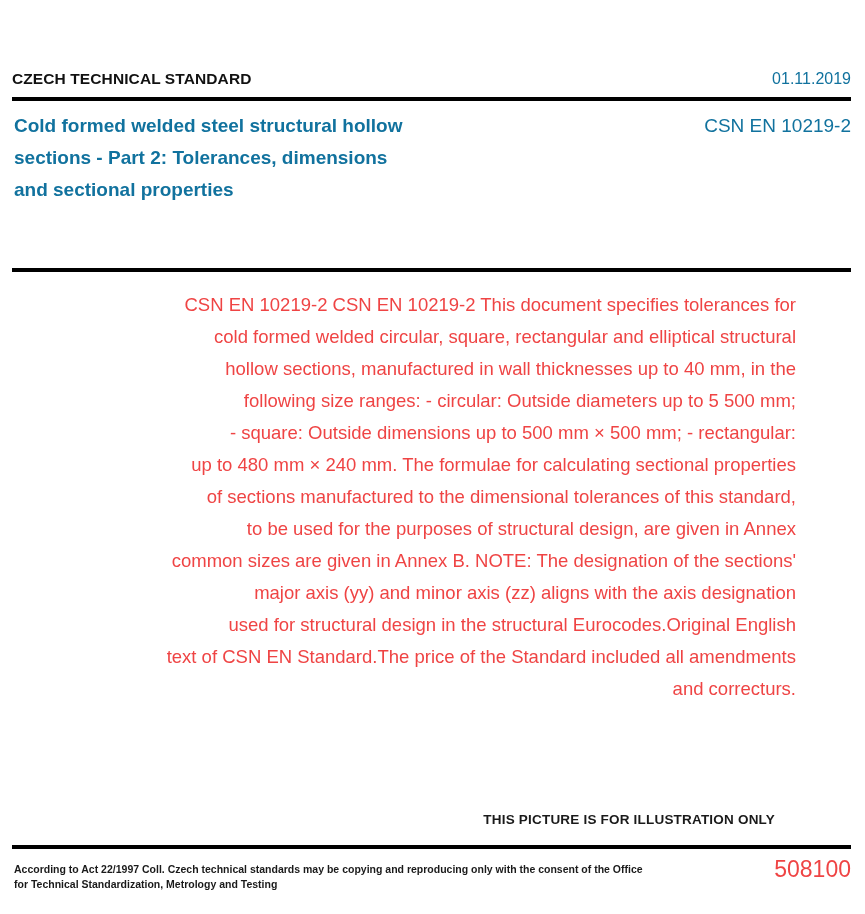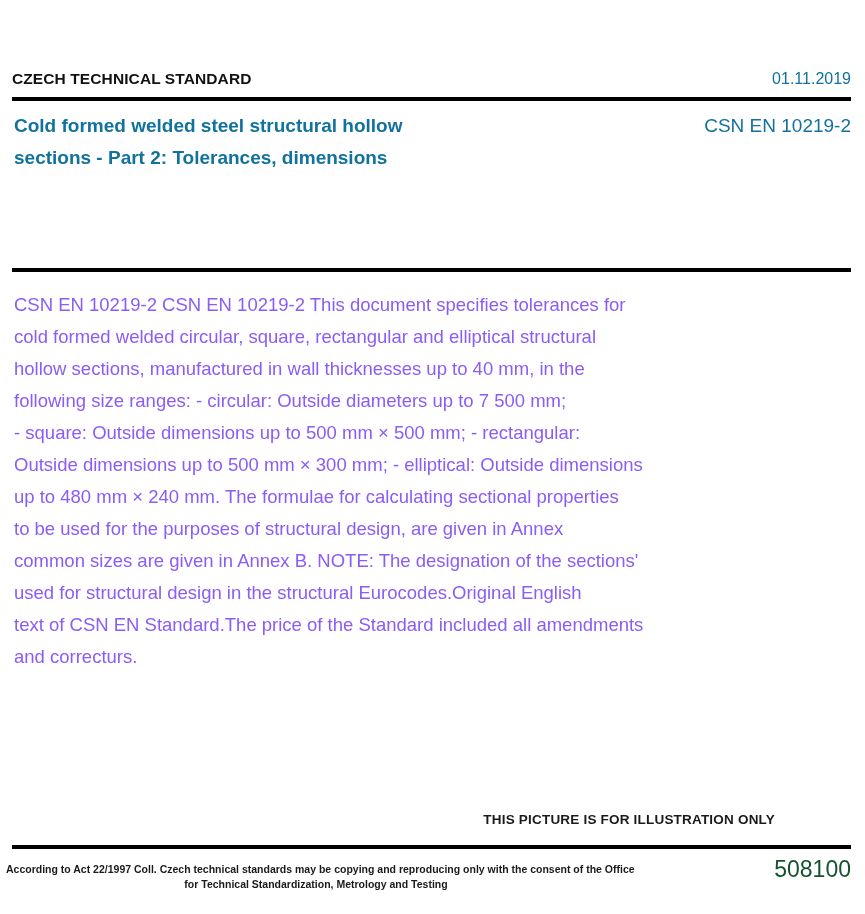--- a/index.html
+++ b/index.html
@@ -82,101 +82,103 @@
     font-size: 19px;
     line-height: 32px;
     color: #11729E;
     text-align: left;
     white-space: nowrap;
   }
 
   
   .abstract {
     position: absolute;
-    left: 14px;
+    left: 6px;
     top: 289px;
     width: 790px;
     font-size: 18.5px;
     line-height: 32px;
-    color: #8b5cf6;
+    color: #ef4444;
+    text-align: right;
   }
   .abstract .line { white-space: nowrap; }
 
   
   .illustration-note {
     position: absolute;
     right: 90px;
     top: 812px;
     font-size: 13.5px;
     font-weight: bold;
     letter-spacing: 0.2px;
     color: #1a1a1a;
     white-space: nowrap;
   }
 
   
   .footer {
     position: absolute;
-    left: 6px;
+    left: 14px;
     right: 14px;
     top: 862px;
     display: flex;
     justify-content: space-between;
     align-items: flex-start;
-    text-align: center;
   }
   .footer-legal {
     font-size: 10.5px;
     line-height: 15px;
     font-weight: bold;
     color: #1a1a1a;
     max-width: 620px;
   }
   .footer-legal div { white-space: nowrap; }
   .footer-code {
     font-size: 23px;
-    color: #14532d;
+    color: #ef4444;
     white-space: nowrap;
     margin-top: -6px;
   }
 </style>
 </head>
 <body>
 
 <div class="page">
 
   <div class="header-row">
     <span class="header-title">CZECH TECHNICAL STANDARD</span>
     <span class="header-date">01.11.2019</span>
   </div>
 
   <div class="rule rule-top"></div>
 
   <div class="title-block">
     <div class="title-left">
       <div>Cold formed welded steel structural hollow</div>
       <div>sections - Part 2: Tolerances, dimensions</div>
+      <div>and sectional properties</div>
     </div>
     <div class="title-right">
       <div>CSN EN 10219-2</div>
     </div>
   </div>
 
   <div class="rule rule-mid"></div>
 
   <div class="abstract">
     <div class="line">CSN EN 10219-2 CSN EN 10219-2    This document specifies tolerances for</div>
     <div class="line">cold formed welded circular, square, rectangular and elliptical structural</div>
     <div class="line">hollow sections, manufactured in wall thicknesses up to 40 mm, in the</div>
-    <div class="line">following size ranges:  - circular: Outside diameters up to 7 500 mm;</div>
+    <div class="line">following size ranges:  - circular: Outside diameters up to 5 500 mm;</div>
     <div class="line"> - square: Outside dimensions up to 500 mm × 500 mm;  - rectangular:</div>
-    <div class="line">Outside dimensions up to 500 mm × 300 mm;  - elliptical: Outside dimensions</div>
     <div class="line">up to 480 mm × 240 mm.   The formulae for calculating sectional properties</div>
+    <div class="line">of sections manufactured to the dimensional tolerances of this standard,</div>
     <div class="line">to be used for the purposes of structural design, are given in Annex</div>
     <div class="line">common sizes are given in Annex B.   NOTE: The designation of the sections'</div>
+    <div class="line">major axis (yy) and minor axis (zz) aligns with the axis designation</div>
     <div class="line">used for structural design in the structural Eurocodes.Original English</div>
     <div class="line">text of CSN EN Standard.The price of the Standard included all amendments</div>
     <div class="line">and correcturs.</div>
   </div>
 
   <div class="illustration-note">THIS PICTURE IS FOR ILLUSTRATION ONLY</div>
 
   <div class="rule rule-bottom"></div>
 
   <div class="footer">

